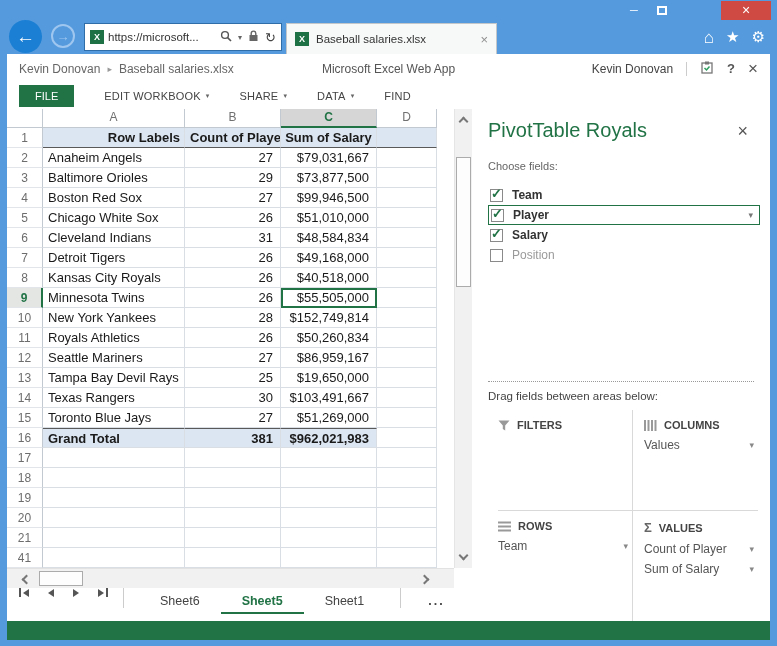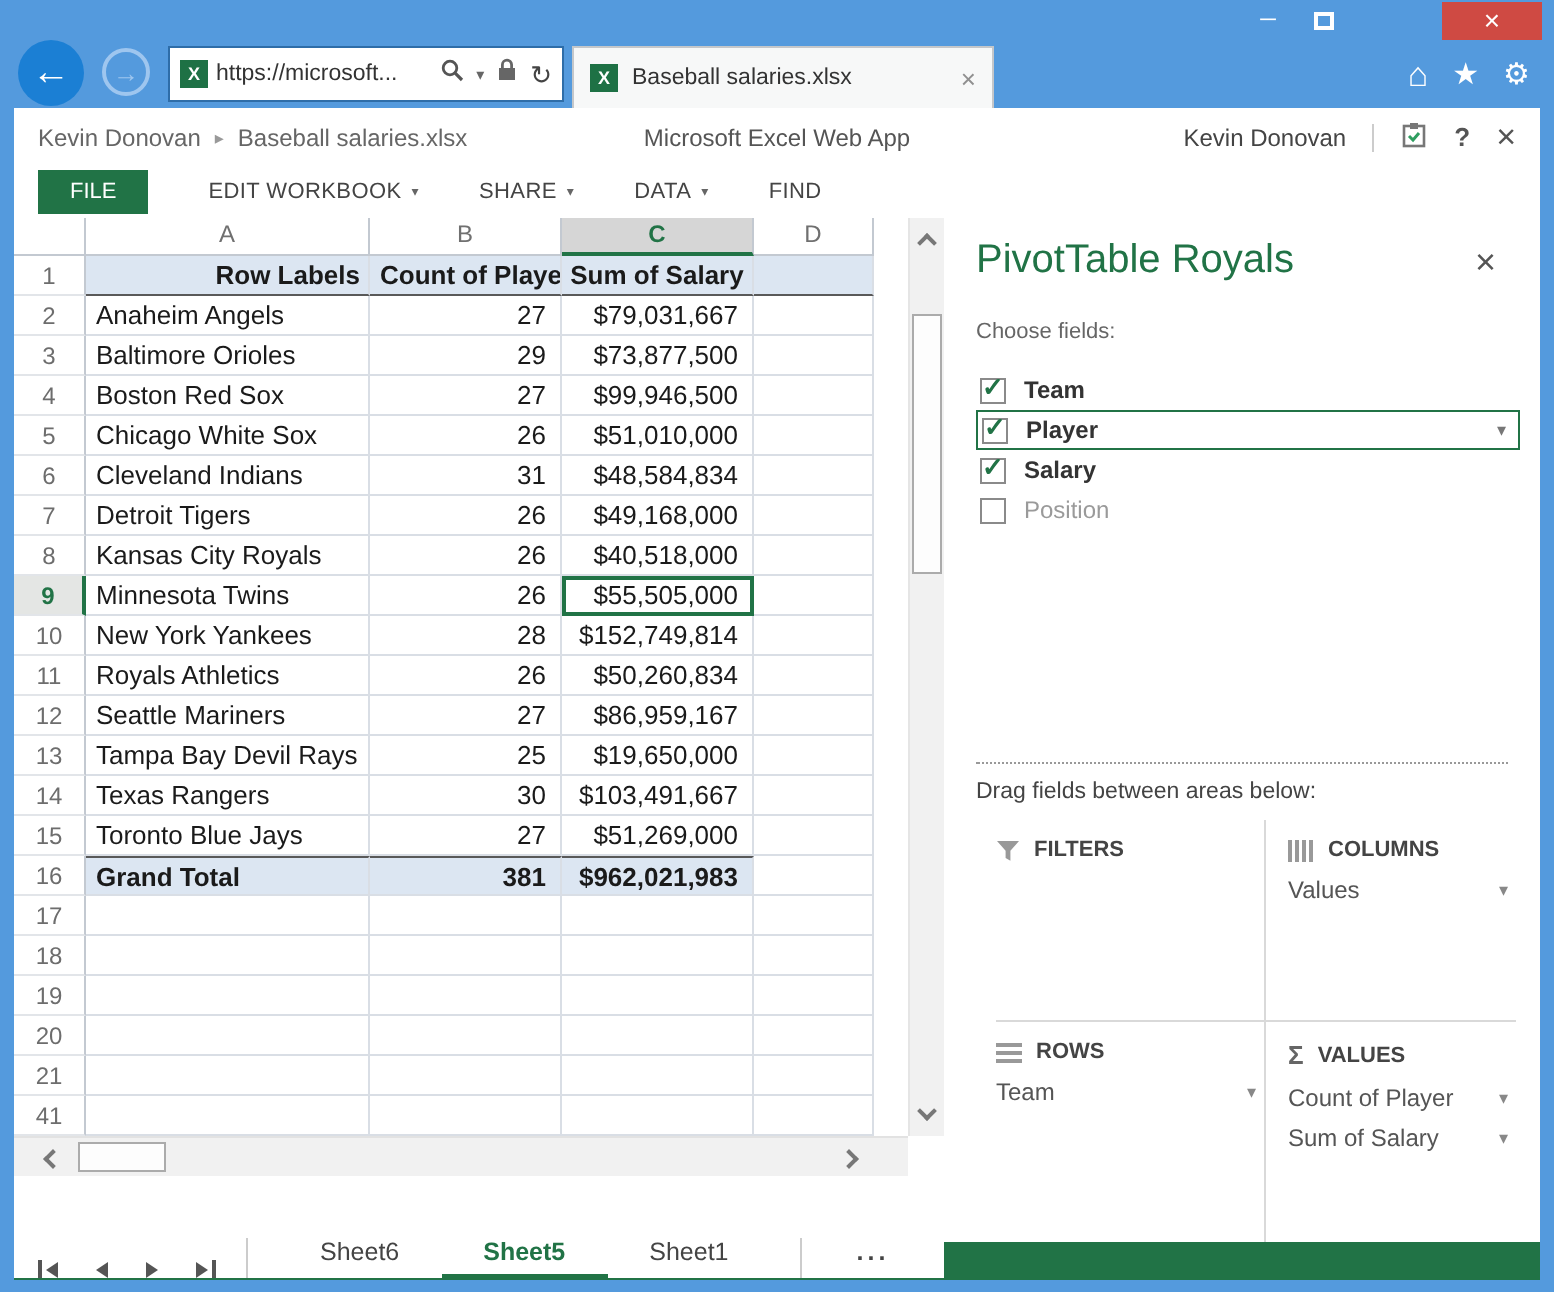--- a/index.html
+++ b/index.html
@@ -74,21 +74,21 @@
   .chev { display:block; width:7px; height:7px; border-top:2px solid #777; border-right:2px solid #777; }
   .chev-up { transform:rotate(-45deg); position:absolute; top:9px; left:5px; }
   .chev-down { transform:rotate(135deg); position:absolute; bottom:9px; left:5px; }
   .chev-left { transform:rotate(-135deg); position:absolute; left:16px; top:7px; }
   .chev-right { transform:rotate(45deg); position:absolute; right:26px; top:7px; }
   .vthumb { position:absolute; top:48px; left:1px; width:15px; height:130px; background:#fdfdfd; border:1px solid #ababab; }
   .hscroll { position:absolute; top:459px; left:0; width:447px; height:20px; background:#f1f1f1; border-top:1px solid #e2e2e2; }
   .hthumb { position:absolute; left:32px; top:2px; width:44px; height:15px; background:#fdfdfd; border:1px solid #ababab; }
 
   
-  .sheetbar { position:absolute; top:479px; left:0; width:465px; height:51px; background:#fff; display:flex; align-items:flex-end; font-size:12.5px; color:#444; }
+  .sheetbar { position:absolute; top:479px; left:0; width:465px; height:33px; background:#fff; display:flex; align-items:flex-start; font-size:12.5px; color:#444; }
   .snav { display:flex; align-items:center; gap:19px; margin-left:12px; }
   .nbtn { display:flex; align-items:center; gap:2px; }
   .tri-l { width:0; height:0; border-top:4px solid transparent; border-bottom:4px solid transparent; border-right:6px solid #555; }
   .tri-r { width:0; height:0; border-top:4px solid transparent; border-bottom:4px solid transparent; border-left:6px solid #555; }
   .nbar { width:2px; height:9px; background:#555; }
   .sdiv { width:1px; height:20px; background:#ccc; margin:0 15px; }
   .stab { padding:6px 21px; color:#444; }
   .stab.active { color:#217346; font-weight:bold; border-bottom:2px solid #217346; padding-bottom:4px; }
   .stab.more { letter-spacing:2px; font-weight:bold; padding:6px 12px; }
 

